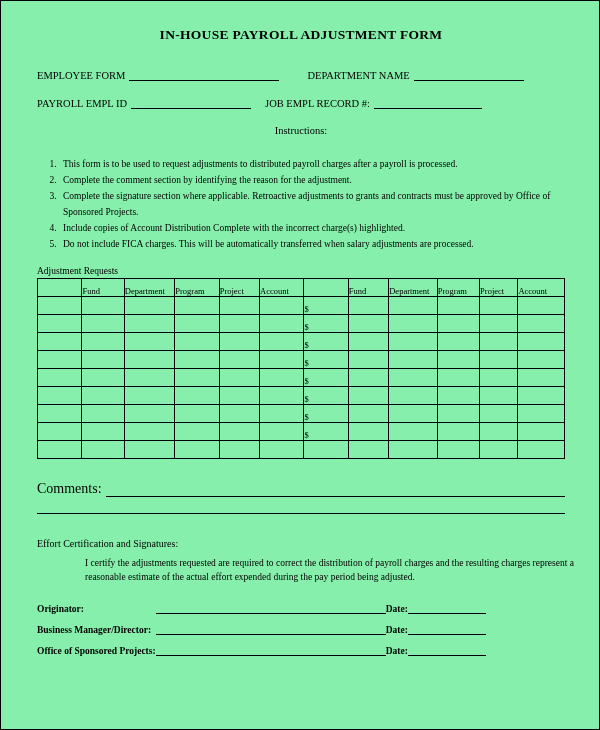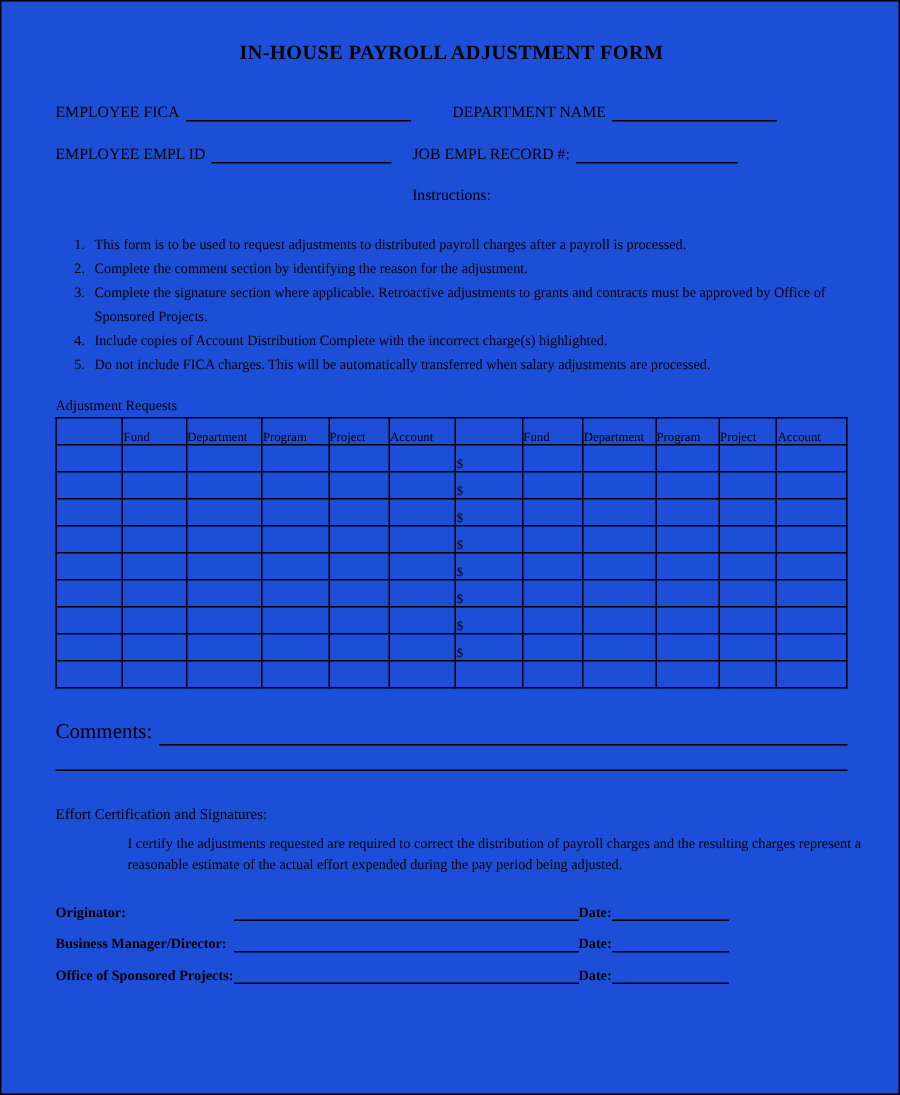--- a/index.html
+++ b/index.html
@@ -12,21 +12,21 @@
     height: 730px;
     font-family: "Liberation Serif", serif;
     color: #000;
   }
   .page {
     position: relative;
     width: 600px;
     height: 730px;
     box-sizing: border-box;
     border: 1px solid #000;
-    background: #1d4ed8;
+    background: #86efac;
     overflow: hidden;
   }
   .inner {
     position: absolute;
     left: 36px;
     top: 26px;
     width: 528px;
   }
   .doc-title {
     text-align: center;
@@ -178,29 +178,29 @@
 </style>
 </head>
 <body>
 
 <div class="page">
   <div class="inner">
 
     <div class="doc-title">IN-HOUSE PAYROLL ADJUSTMENT FORM</div>
 
     <div class="field-row">
-      <span class="field-label">EMPLOYEE FICA</span>
+      <span class="field-label">EMPLOYEE FORM</span>
       <span class="rule w1"></span>
       <span class="gap-lg"></span>
       <span class="field-label">DEPARTMENT NAME</span>
       <span class="rule w2"></span>
     </div>
 
     <div class="field-row">
-      <span class="field-label">EMPLOYEE EMPL ID</span>
+      <span class="field-label">PAYROLL EMPL ID</span>
       <span class="rule w3"></span>
       <span class="gap-sm"></span>
       <span class="field-label">JOB EMPL RECORD #:</span>
       <span class="rule w4"></span>
     </div>
 
     <div class="instr-head">Instructions:</div>
     <ol class="instructions">
       <li>This form is to be used to request adjustments to distributed payroll charges after a payroll is processed.</li>
       <li>Complete the comment section by identifying the reason for the adjustment.</li>

